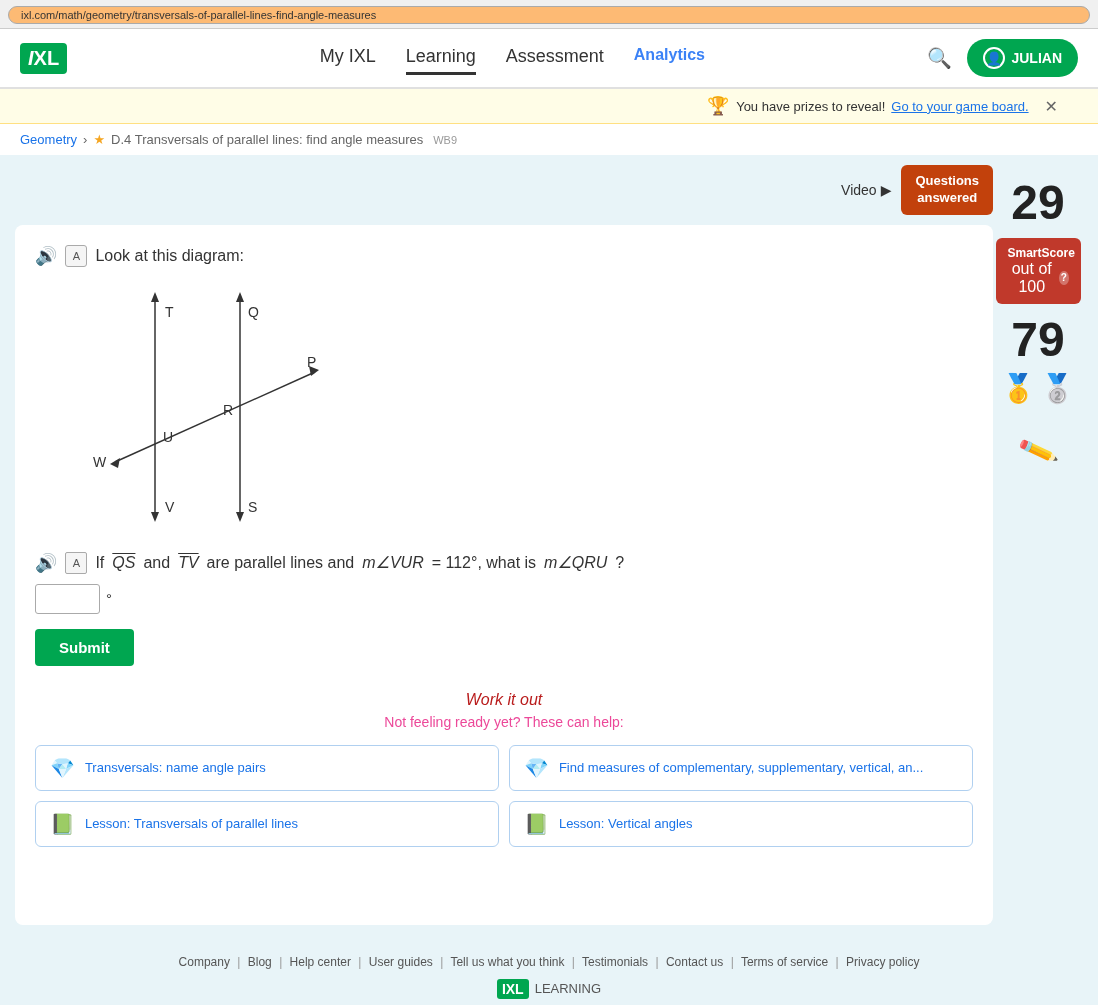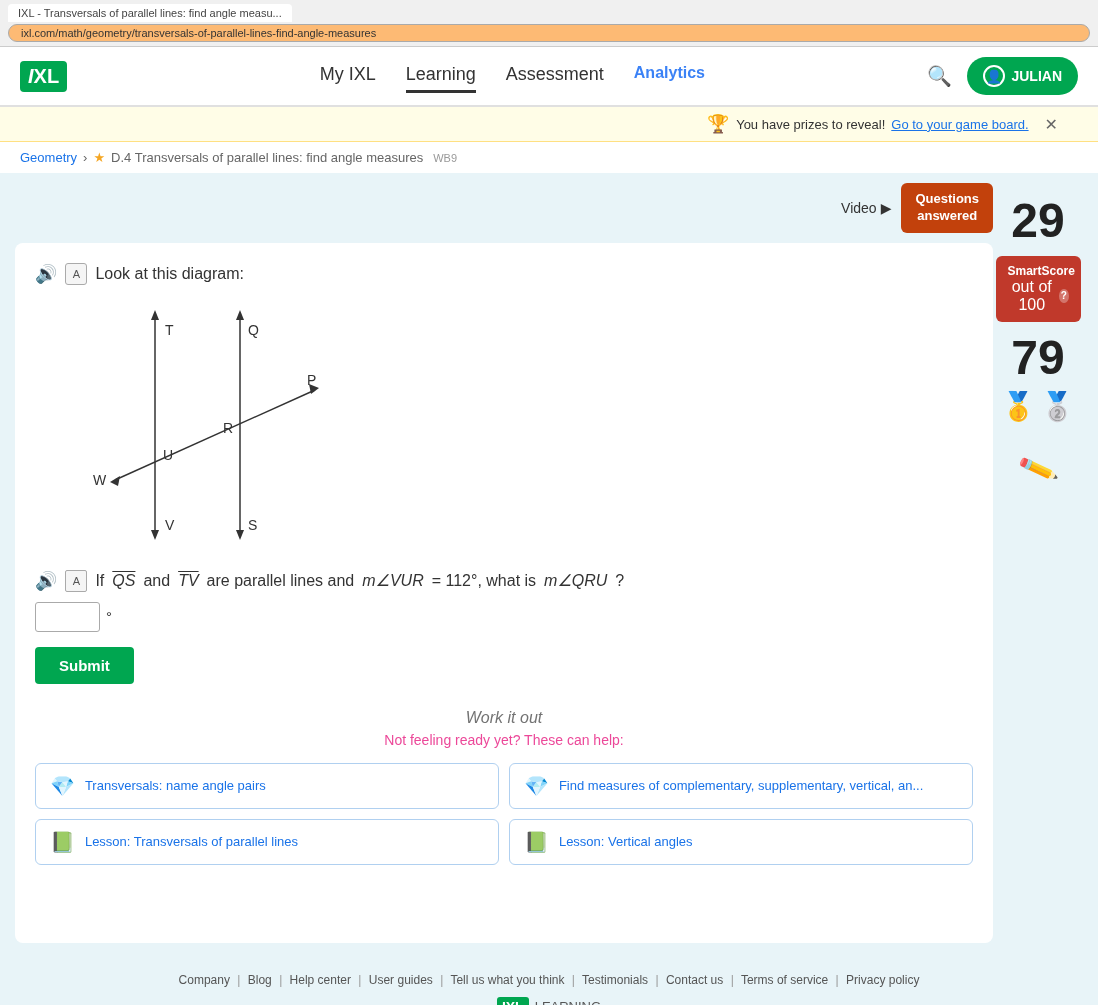--- a/index.html
+++ b/index.html
@@ -310,21 +310,21 @@
       font-weight: bold;
       cursor: pointer;
     }
 
     
     .work-it-out {
       text-align: center;
       margin-top: 25px;
     }
     .work-it-out-title {
-      color: #737373;
+      color: #b91c1c;
       font-size: 16px;
       font-style: italic;
       margin-bottom: 5px;
     }
     .work-it-out-subtitle {
       font-size: 14px;
       color: #ec4899;
       margin-bottom: 15px;
     }
 
@@ -383,21 +383,20 @@
       border-radius: 3px;
     }
 
     
     .overline { text-decoration: overline; font-style: italic; }
   </style>
 </head>
 <body>
 
 <div class="browser-bar">
-  <div class="tab">IXL - Transversals of parallel lines: find angle measu...</div>
   <div class="url-bar">ixl.com/math/geometry/transversals-of-parallel-lines-find-angle-measures</div>
 </div>
 
 <div class="top-nav">
   <div class="logo">
     <span class="logo-i">I</span>XL
   </div>
   <nav class="nav-links">
     <a class="nav-link">My IXL</a>
     <a class="nav-link active">Learning</a>

